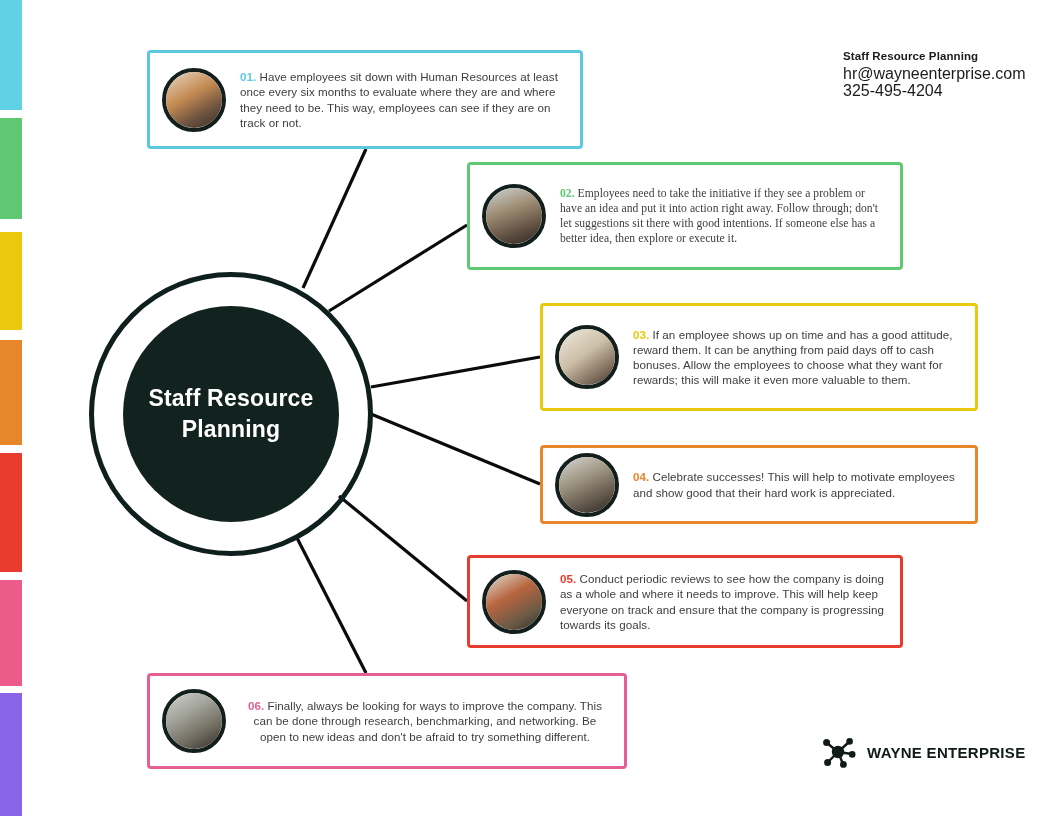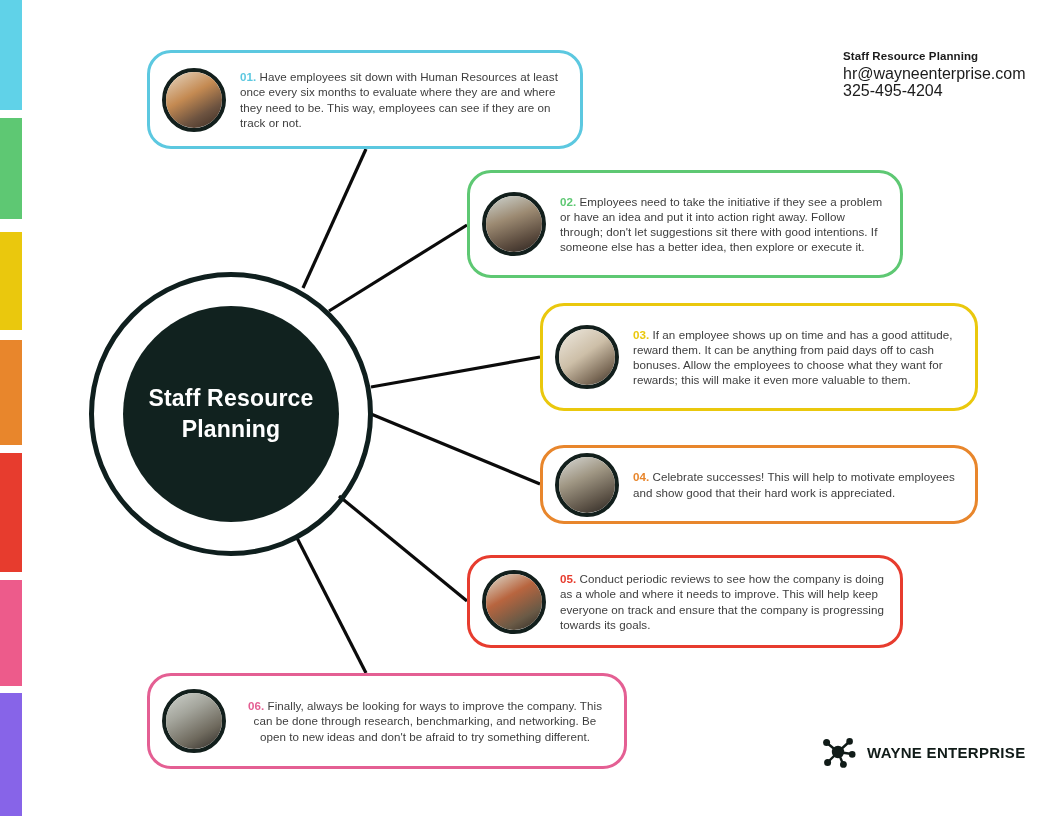--- a/index.html
+++ b/index.html
@@ -104,21 +104,21 @@
     width: 1056px;
     height: 816px;
     pointer-events: none;
   }
 
   
   .card {
     position: absolute;
     box-sizing: border-box;
     background: #ffffff;
-    border-radius: 24px;
+    border-radius: 4px;
     border-style: solid;
     border-width: 3px;
     display: flex;
     align-items: center;
     padding: 10px 14px 10px 12px;
   }
   .card-photo {
     flex: 0 0 auto;
     width: 64px;
     height: 64px;
@@ -201,21 +201,21 @@
     <div class="header-line">325-495-4204</div>
   </div>
 
   <div id="cards-host">
       <div class="card" style="left: 147px; top: 50px; width: 436px; height: 99px; border-color: rgb(92, 200, 224);">
         <div class="card-photo">
           <div class="ph" style="background: linear-gradient(150deg, rgb(231, 217, 198) 0%, rgb(196, 138, 82) 42%, rgb(109, 83, 64) 72%, rgb(58, 43, 34) 100%);"></div>
         </div>
         <div class="card-text"><span class="card-num" style="color: rgb(92, 200, 224);">01.</span><span> Have employees sit down with Human Resources at least once every six months to evaluate where they are and where they need to be. This way, employees can see if they are on track or not.</span></div>
       </div>
-      <div class="card" style="left: 467px; top: 170px; width: 436px; height: 108px; border-color: rgb(94, 200, 115);">
+      <div class="card" style="left: 467px; top: 162px; width: 436px; height: 108px; border-color: rgb(94, 200, 115); font-family: Liberation Serif, serif;">
         <div class="card-photo">
           <div class="ph" style="background: linear-gradient(160deg, rgb(207, 214, 210) 0%, rgb(156, 138, 114) 40%, rgb(91, 75, 62) 75%, rgb(44, 36, 32) 100%);"></div>
         </div>
         <div class="card-text"><span class="card-num" style="color: rgb(94, 200, 115);">02.</span><span> Employees need to take the initiative if they see a problem or have an idea and put it into action right away. Follow through; don't let suggestions sit there with good intentions. If someone else has a better idea, then explore or execute it.</span></div>
       </div>
       <div class="card" style="left: 540px; top: 303px; width: 438px; height: 108px; border-color: rgb(234, 200, 13);">
         <div class="card-photo">
           <div class="ph" style="background: linear-gradient(145deg, rgb(239, 234, 225) 0%, rgb(205, 191, 168) 45%, rgb(124, 107, 88) 78%, rgb(55, 48, 42) 100%);"></div>
         </div>
         <div class="card-text"><span class="card-num" style="color: rgb(234, 200, 13);">03.</span><span> If an employee shows up on time and has a good attitude, reward them. It can be anything from paid days off to cash bonuses. Allow the employees to choose what they want for rewards; this will make it even more valuable to them.</span></div>

